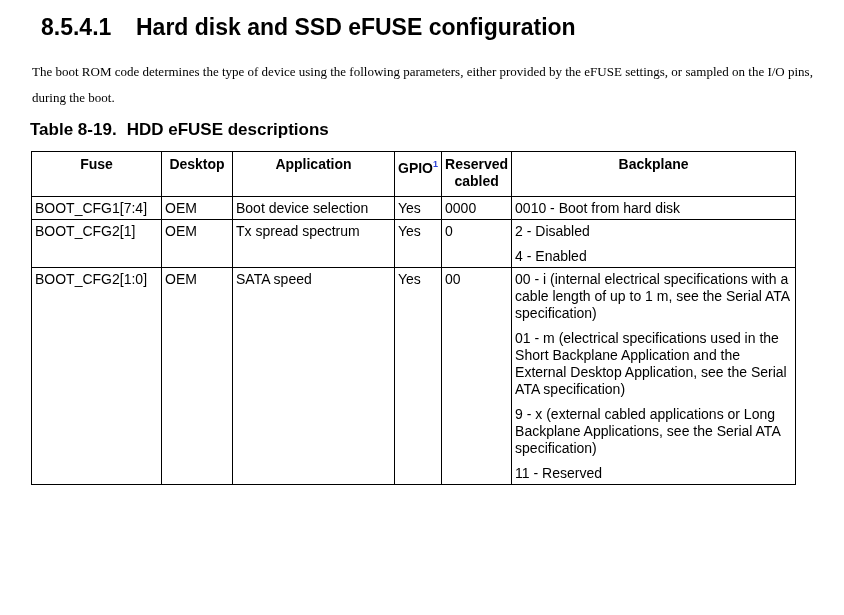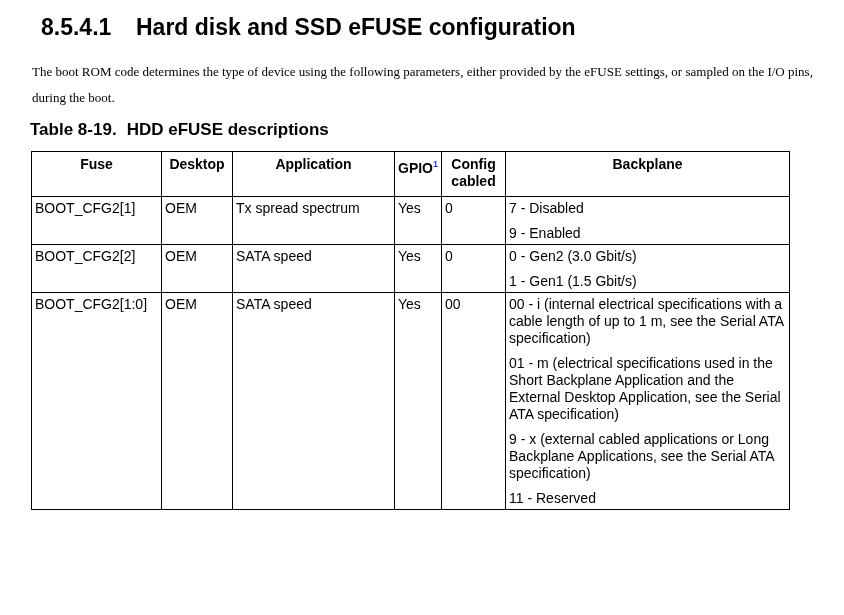--- a/index.html
+++ b/index.html
@@ -63,45 +63,44 @@
       <col class="col-gpio">
       <col class="col-ship">
       <col class="col-set">
   </colgroup>
   <thead>
     <tr>
       <th>Fuse</th>
       <th>Desktop</th>
       <th>Application</th>
       <th><span>GPIO</span><sup>1</sup></th>
-      <th><span>Config</span><br><span>cabled</span></th>
+      <th><span>Reserved</span><br><span>cabled</span></th>
       <th>Backplane</th>
     </tr>
   </thead>
   <tbody>
+    <tr>
+      <td>BOOT_CFG1[7:4]</td>
+      <td>OEM</td>
+      <td>Boot device selection</td>
+      <td>Yes</td>
+      <td>0000</td>
+      <td>
+        <div class="setting">0010 - Boot from hard disk</div>
+      </td>
+    </tr>
     <tr>
       <td>BOOT_CFG2[1]</td>
       <td>OEM</td>
       <td>Tx spread spectrum</td>
       <td>Yes</td>
       <td>0</td>
       <td>
-        <div class="setting">7 - Disabled</div>
-        <div class="setting">9 - Enabled</div>
-      </td>
-    </tr>
-    <tr>
-      <td>BOOT_CFG2[2]</td>
-      <td>OEM</td>
-      <td>SATA speed</td>
-      <td>Yes</td>
-      <td>0</td>
-      <td>
-        <div class="setting">0 - Gen2 (3.0 Gbit/s)</div>
-        <div class="setting">1 - Gen1 (1.5 Gbit/s)</div>
+        <div class="setting">2 - Disabled</div>
+        <div class="setting">4 - Enabled</div>
       </td>
     </tr>
     <tr>
       <td>BOOT_CFG2[1:0]</td>
       <td>OEM</td>
       <td>SATA speed</td>
       <td>Yes</td>
       <td>00</td>
       <td>
         <div class="setting">00 - i (internal electrical specifications with a cable length of up to 1 m, see the Serial ATA specification)</div>

